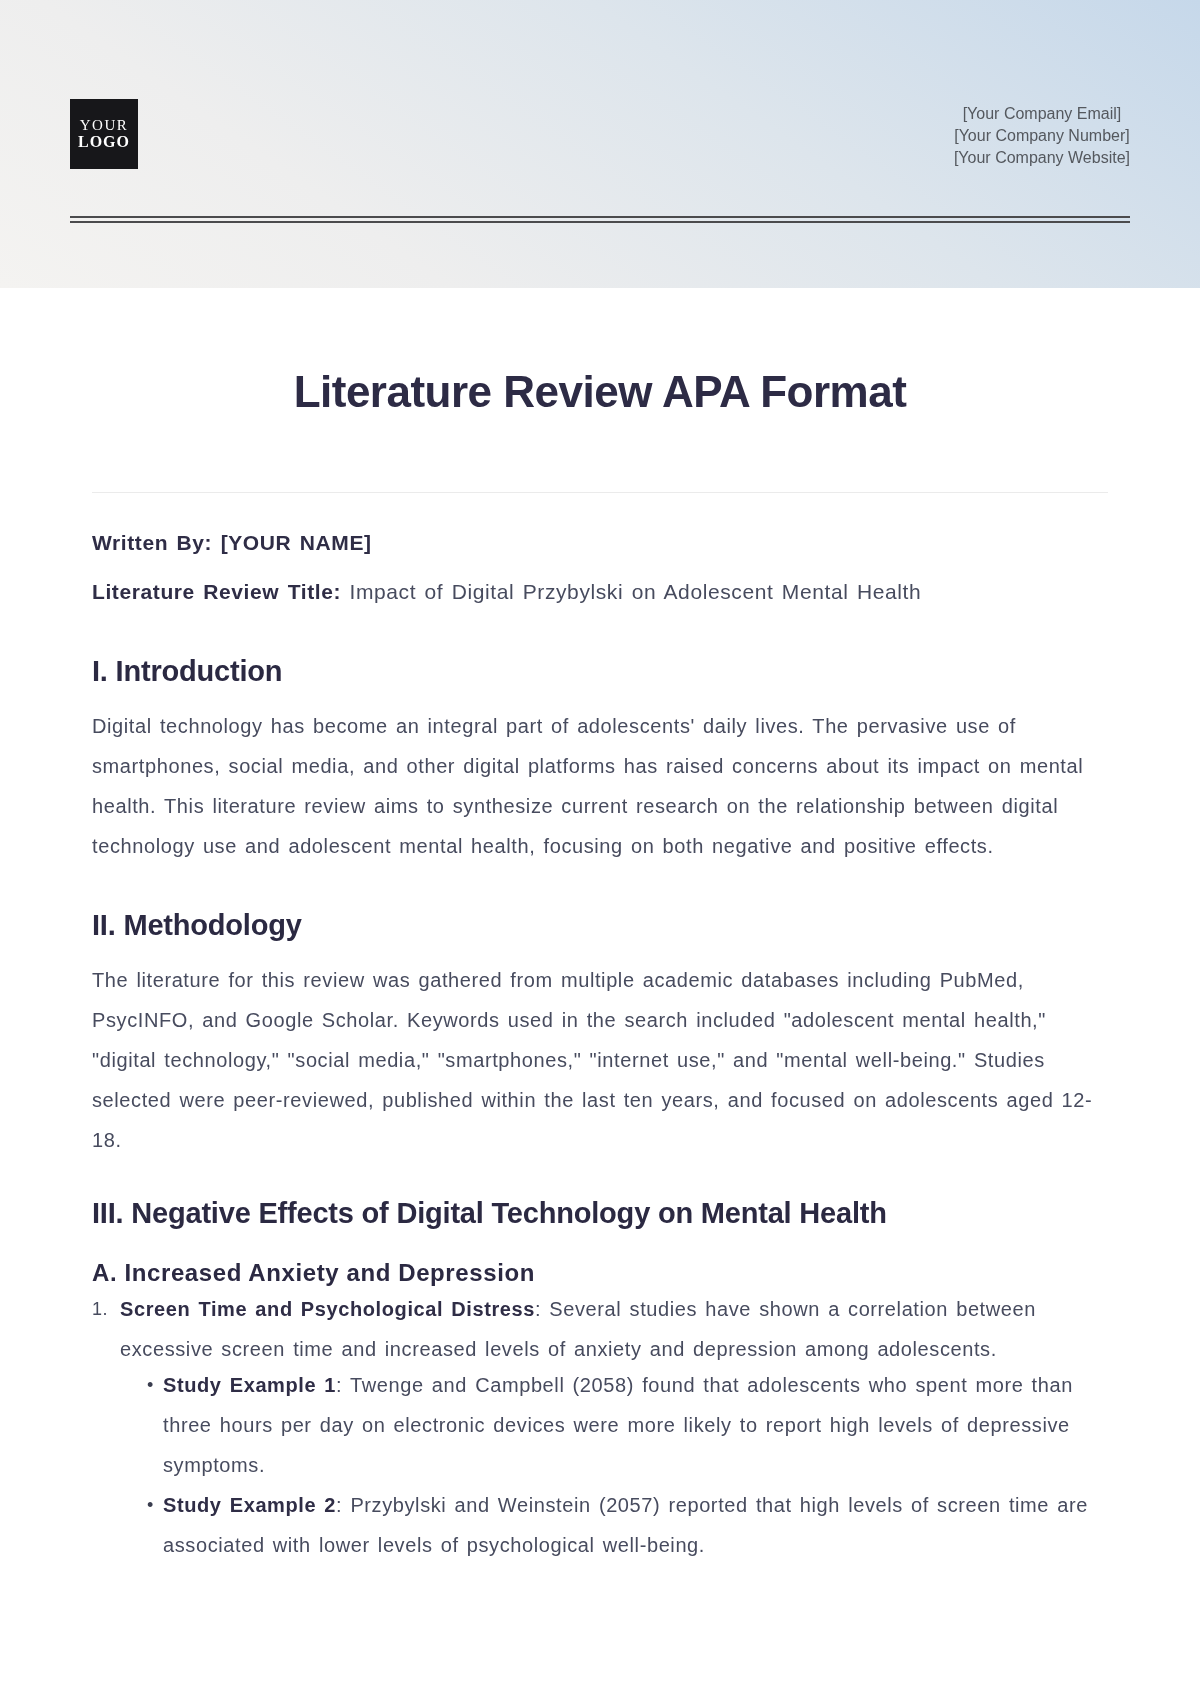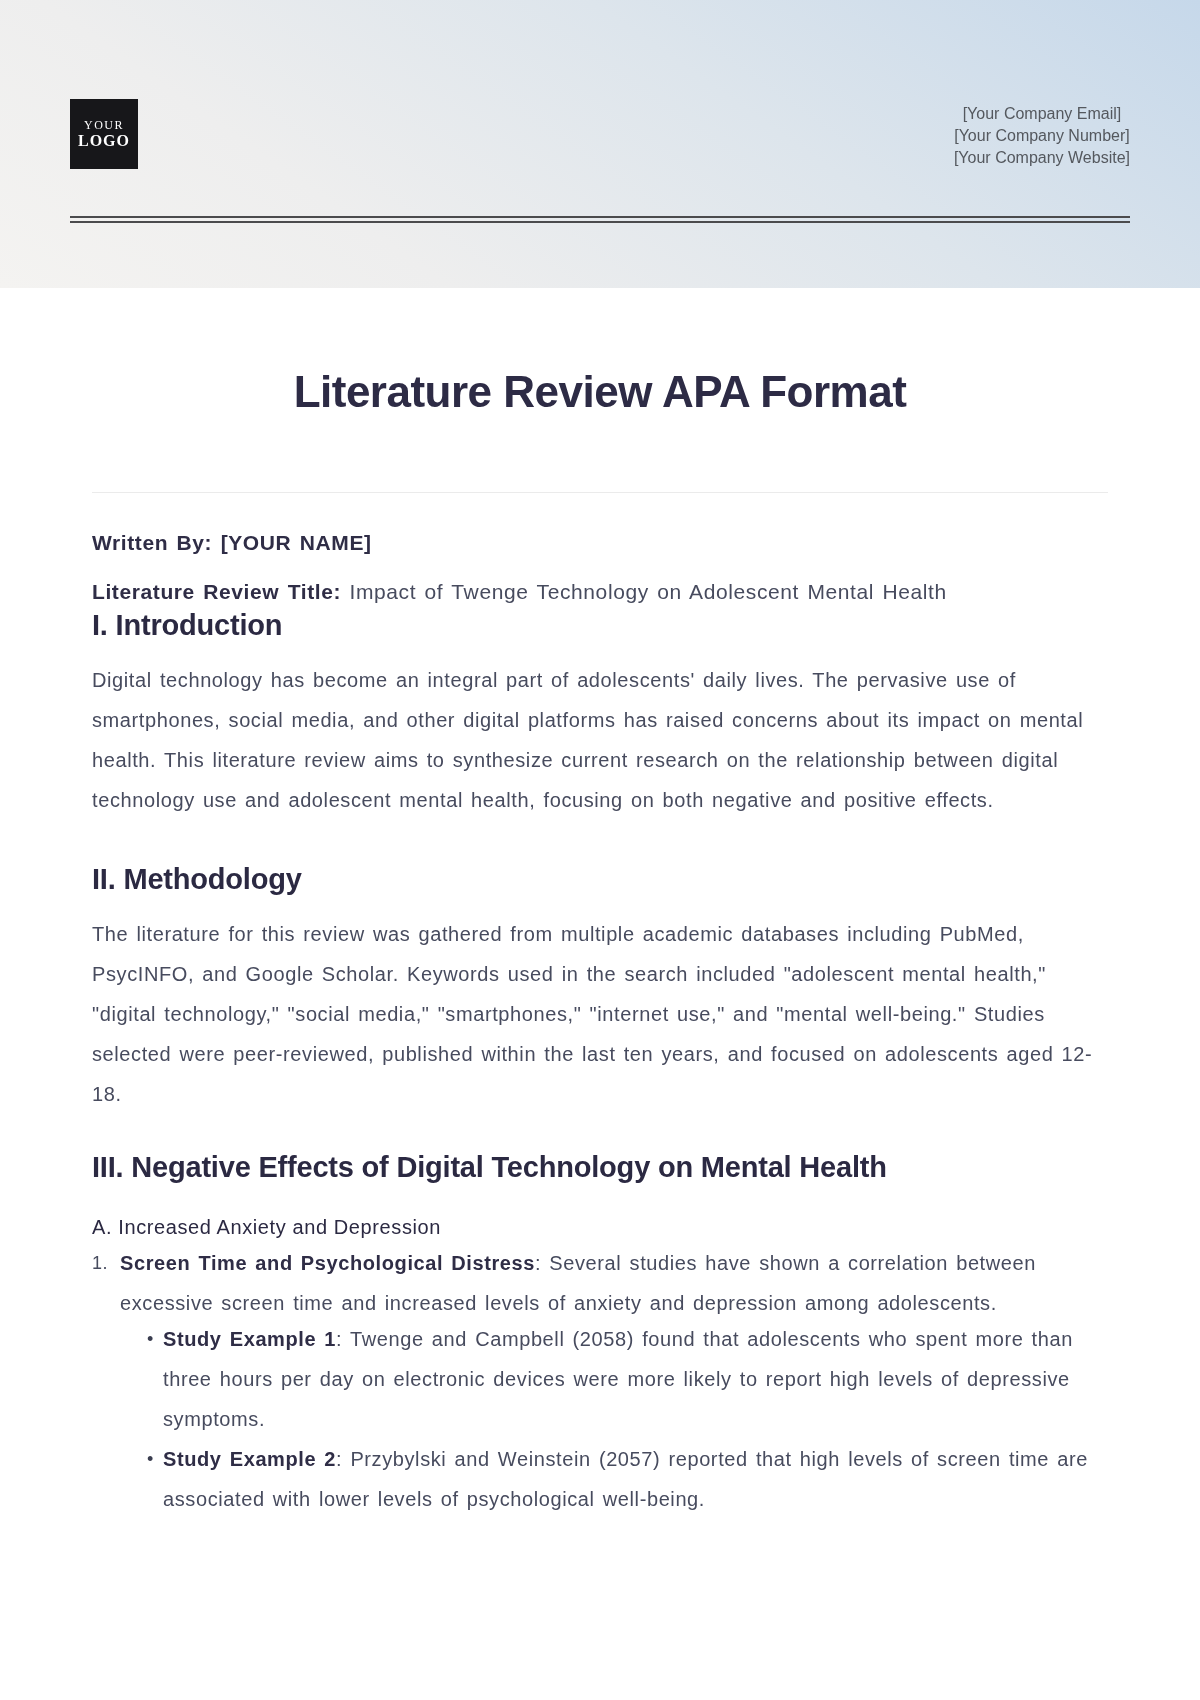--- a/index.html
+++ b/index.html
@@ -24,21 +24,21 @@
   .logo-box {
     width: 68px; height: 70px;
     background: #17171a;
     color: #ffffff;
     display: flex; flex-direction: column;
     align-items: center; justify-content: center;
     font-family: "Liberation Serif", "DejaVu Serif", serif;
     line-height: 1.1;
     flex: 0 0 auto;
   }
-  .logo-line1 { font-size: 12px; letter-spacing: 1.5px; }
+  .logo-line1 { font-size: 15px; letter-spacing: 1.5px; }
   .logo-line2 { font-size: 16px; font-weight: bold; letter-spacing: 1px; }
   .company-name {
     margin-left: 32px;
     font-size: 44px;
     font-weight: 800;
     letter-spacing: -0.5px;
     color: #18181b;
     white-space: nowrap;
   }
   .contact {
@@ -98,30 +98,30 @@
   .review-title-line .val { color: #474b5e; }
 
   h2.sec {
     font-size: 29px;
     line-height: 38px;
     font-weight: 700;
     letter-spacing: -0.2px;
     word-spacing: 0;
     color: #2b2942;
   }
-  .sec-1 { }
+  .sec-1 { margin-top: 46px; }
   .sec-2 { margin-top: 40px; }
   .sec-3 { margin-top: 34px; }
   .doc p.body-p { margin-top: 16px; }
 
   h3.subsec {
     margin-top: 25px;
-    font-size: 20px;
+    font-size: 24px;
     line-height: 32px;
-    font-weight: 400;
+    font-weight: 700;
     word-spacing: 0;
     color: #2b2942;
   }
   .b { font-weight: 700; color: #2f2d46; }
 
   .num-item { position: relative; padding-left: 28px; margin-top: 0; }
   .num-item .num {
     position: absolute; left: 0; top: 0;
     font-size: 18px; color: #474b5e;
   }
@@ -159,21 +159,21 @@
 
     <div class="byline">
       <span>Written By:</span>
       <span> </span>
       <span>[YOUR NAME]</span>
     </div>
 
     <div class="review-title-line">
       <span class="lbl">Literature Review Title:</span>
       <span> </span>
-      <span class="val">Impact of Twenge Technology on Adolescent Mental Health</span>
+      <span class="val">Impact of Digital Przybylski on Adolescent Mental Health</span>
     </div>
 
     <section>
       <h2 class="sec sec-1">I. Introduction</h2>
       <p class="body-p">Digital technology has become an integral part of adolescents' daily lives. The pervasive use of smartphones, social media, and other digital platforms has raised concerns about its impact on mental health. This literature review aims to synthesize current research on the relationship between digital technology use and adolescent mental health, focusing on both negative and positive effects.</p>
     </section>
 
     <section>
       <h2 class="sec sec-2">II. Methodology</h2>
       <p class="body-p">The literature for this review was gathered from multiple academic databases including PubMed, PsycINFO, and Google Scholar. Keywords used in the search included "adolescent mental health," "digital technology," "social media," "smartphones," "internet use," and "mental well-being." Studies selected were peer-reviewed, published within the last ten years, and focused on adolescents aged 12-18.</p>

